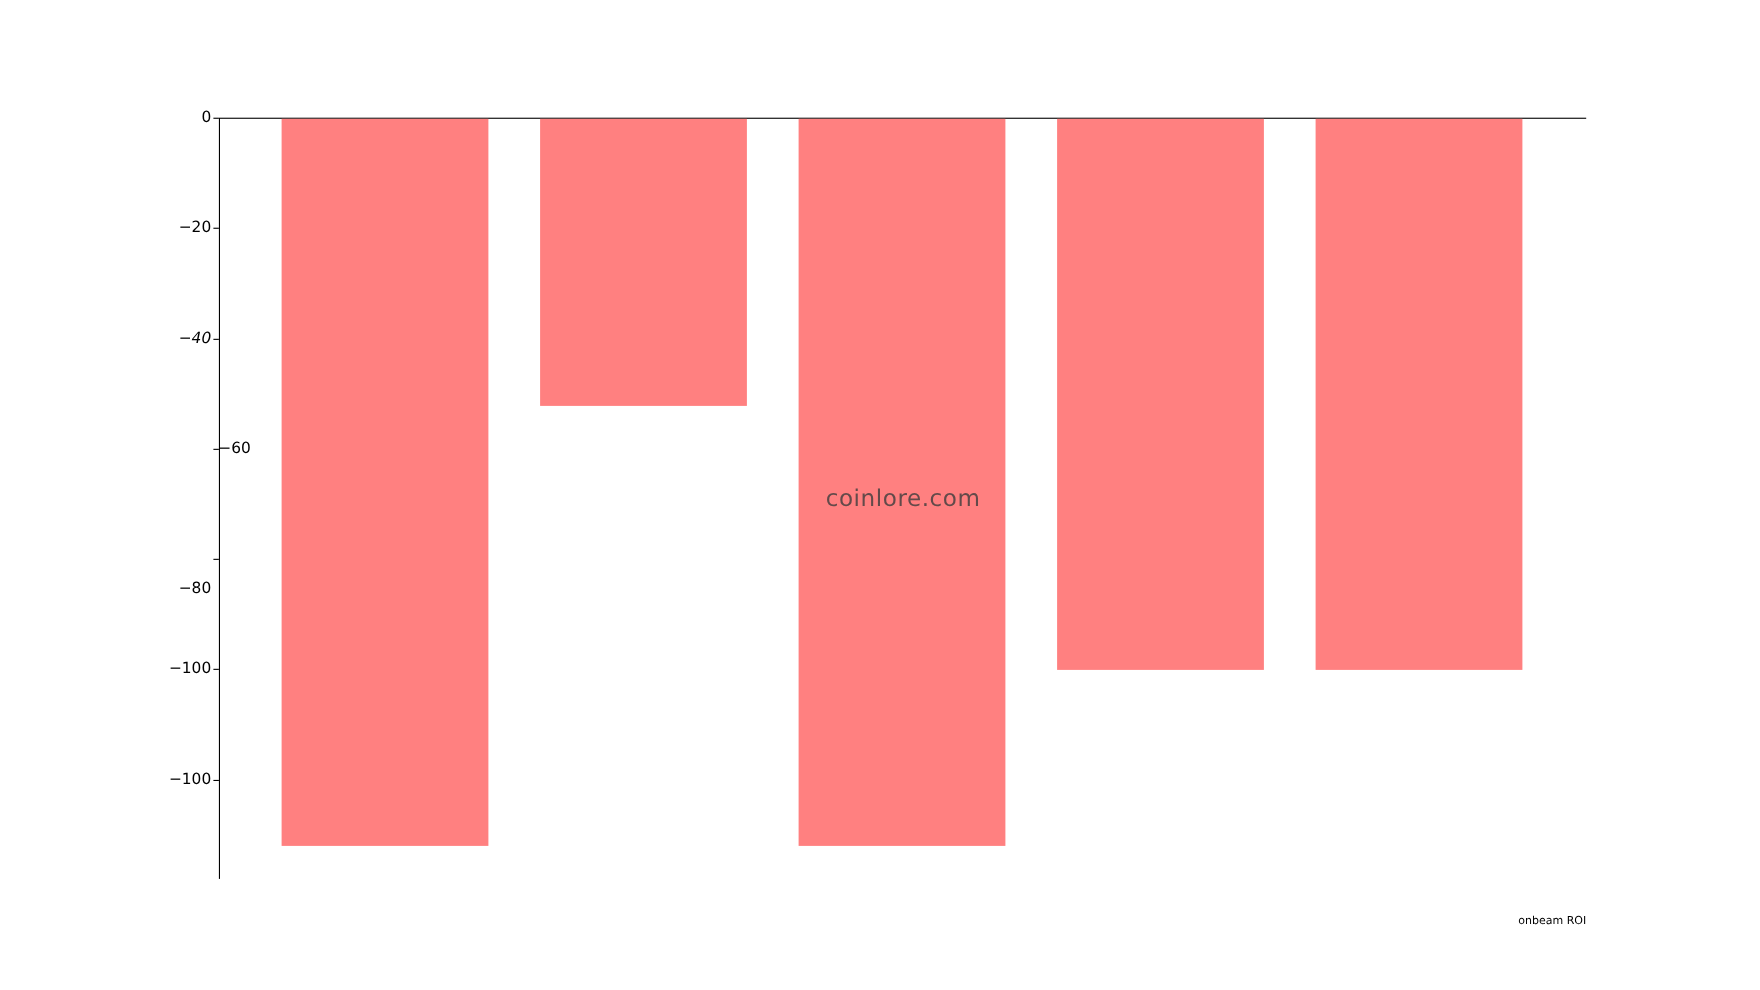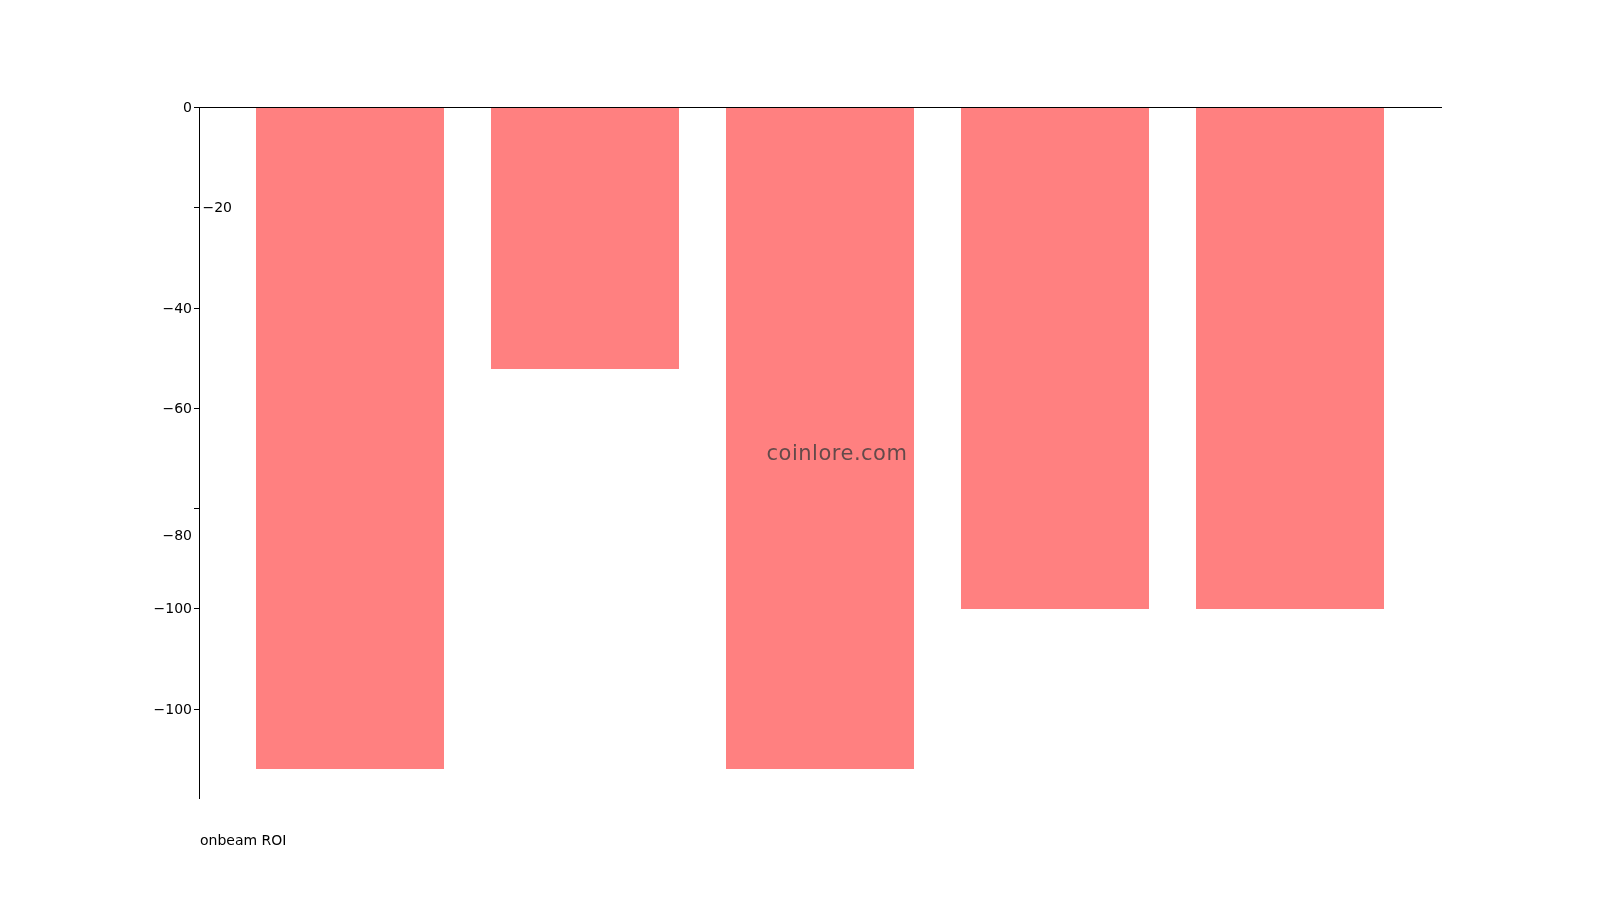--- a/index.html
+++ b/index.html
@@ -37,21 +37,21 @@
     width: 1px;
     height: 692px;
     background: #000000;
   }
   .bar {
     position: absolute;
     top: 1px;
   }
   .watermark {
     position: absolute;
-    left: 16px;
+    left: 0;
     top: 50%;
     width: 100%;
     transform: translateY(-50%);
     text-align: center;
     font-size: 21px;
     opacity: 0.80;
     letter-spacing: 0.5px;
   }
   .ytick-label {
     position: absolute;
@@ -68,22 +68,22 @@
     left: 194px;
     width: 5px;
     height: 1px;
     background: #000000;
   }
   .xlabel {
     position: absolute;
     left: 200px;
     top: 832px;
     width: 1242px;
-    text-align: left;
-    font-size: 14px;
+    text-align: right;
+    font-size: 10px;
     color: #000000;
   }
 </style>
 </head>
 <body>
 
 <div class="figure">
 
   <div class="plot-area">
     <div class="y-spine"></div>
@@ -94,25 +94,25 @@
       <div class="bar" style="left: 526px; width: 188px; height: 660.91px; background: rgb(255, 128, 128);"></div>
       <div class="bar" style="left: 761px; width: 188px; height: 501.449px; background: rgb(255, 128, 128);"></div>
       <div class="bar" style="left: 996px; width: 188px; height: 501.449px; background: rgb(255, 128, 128);"></div>
       <div class="watermark" style="color: rgb(61, 61, 61);">coinlore.com</div>
   </div>
 
   <div>
 
   <div class="ytick-label" style="top: 107px; color: rgb(0, 0, 0);">0</div>
       <div class="ytick-mark" style="top: 107px; background: rgb(0, 0, 0);"></div>
-      <div class="ytick-label" style="top: 207.29px; color: rgb(0, 0, 0); margin-left: 40px;">−20</div>
+      <div class="ytick-label" style="top: 207.29px; color: rgb(0, 0, 0);">−20</div>
       <div class="ytick-mark" style="top: 207.29px; background: rgb(0, 0, 0);"></div>
-      <div class="ytick-label" style="top: 307.58px; color: rgb(0, 0, 0);">−40</div>
+      <div class="ytick-label" style="top: 307.58px; color: rgb(0, 0, 0); font-style: italic;">−40</div>
       <div class="ytick-mark" style="top: 307.58px; background: rgb(0, 0, 0);"></div>
-      <div class="ytick-label" style="top: 407.87px; color: rgb(0, 0, 0);">−60</div>
+      <div class="ytick-label" style="top: 407.87px; color: rgb(0, 0, 0); padding-left: 36px;">−60</div>
       <div class="ytick-mark" style="top: 407.87px; background: rgb(0, 0, 0);"></div>
       <div class="ytick-label" style="top: 535px; color: rgb(0, 0, 0);">−80</div>
       <div class="ytick-mark" style="top: 508.159px; background: rgb(0, 0, 0);"></div>
       <div class="ytick-label" style="top: 608.449px; color: rgb(0, 0, 0); text-align: right;">−100</div>
       <div class="ytick-mark" style="top: 608.449px; background: rgb(0, 0, 0);"></div>
       <div class="ytick-label" style="top: 708.739px; color: rgb(0, 0, 0);">−100</div>
       <div class="ytick-mark" style="top: 708.739px; background: rgb(0, 0, 0);"></div>
     </div>
 
   <div class="xlabel">onbeam ROI</div>

